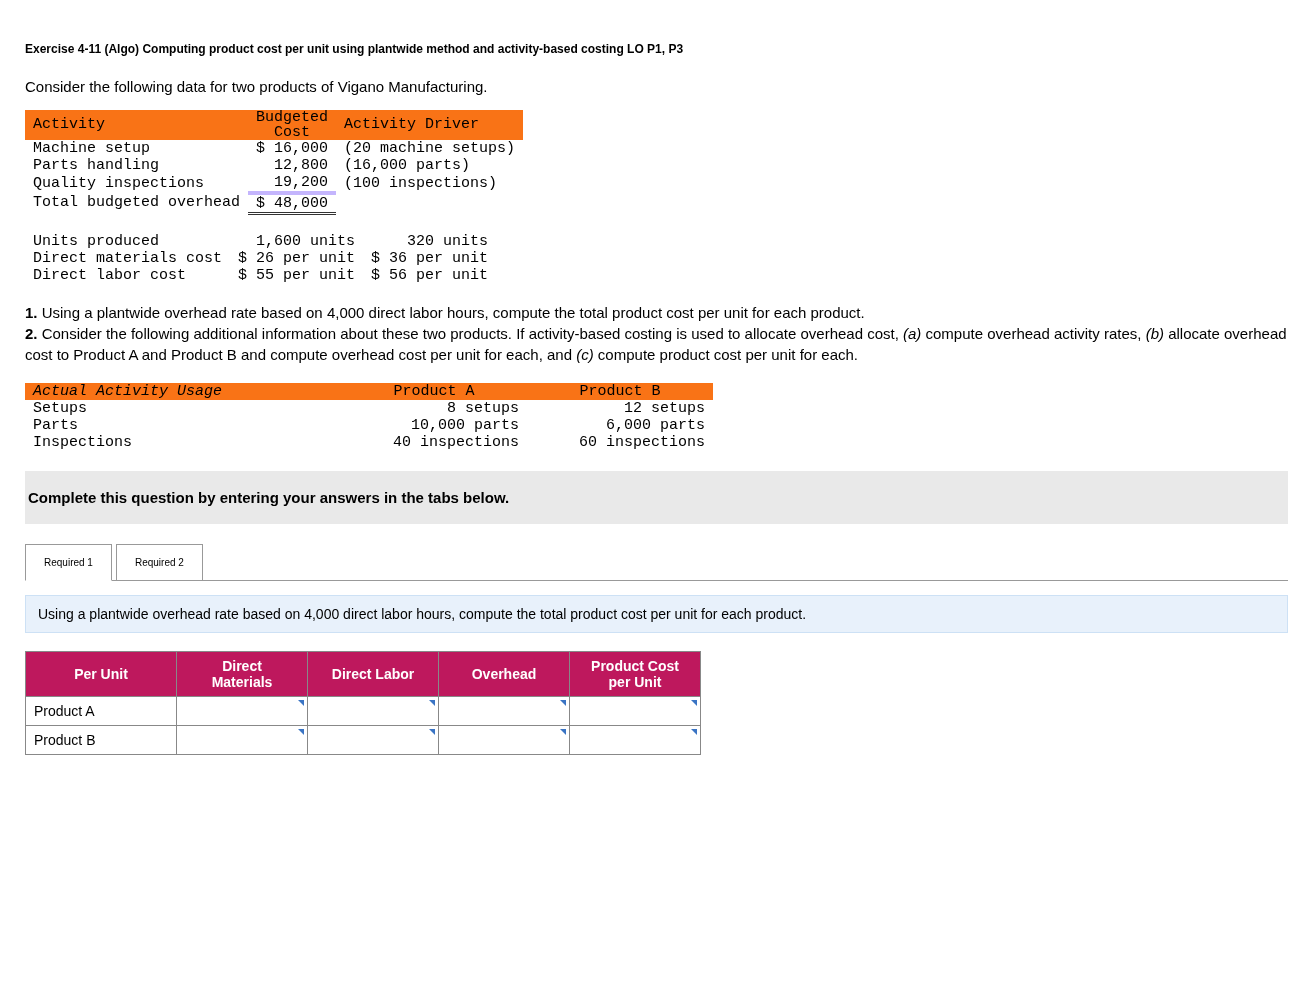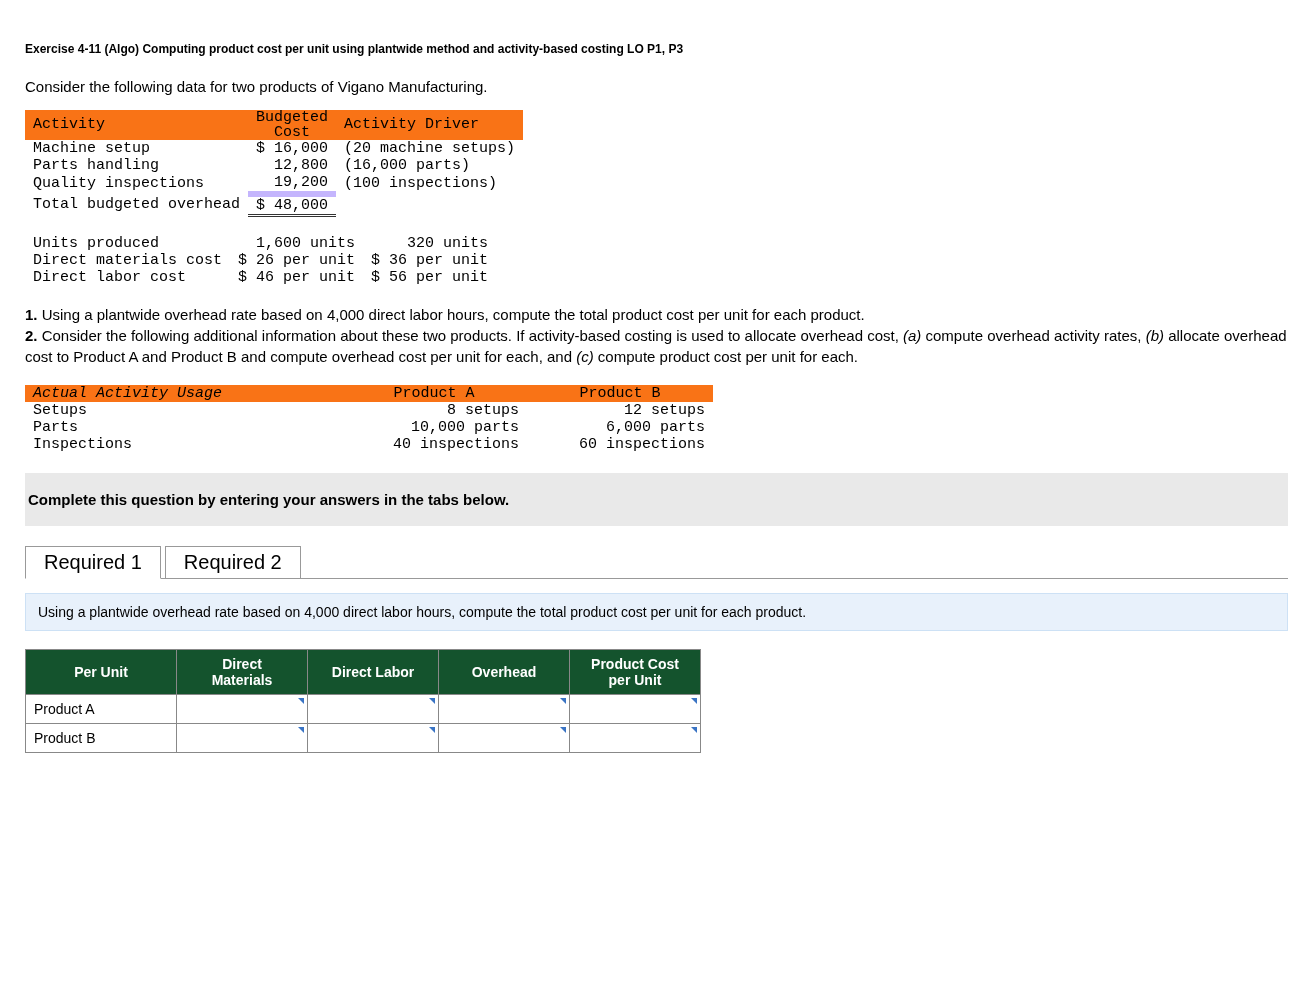--- a/index.html
+++ b/index.html
@@ -48,23 +48,23 @@
     padding: 18px 3px;
     font-weight: bold;
     margin: 20px 0;
   }
   .tabs {
     display: flex;
     margin-top: 10px;
   }
   .tab {
     border: 1px solid #999;
-    padding: 4px 18px;
-    background: #fff;
-    font-size: 20px;
+    padding: 12px 18px;
+    background: #fff;
+    font-size: 10px;
     cursor: pointer;
     position: relative;
   }
   .tab.active {
     border-bottom: 1px solid #fff;
     z-index: 2;
   }
   .tab + .tab { margin-left: 4px; }
   .tab-panel {
     border-top: 1px solid #999;
@@ -80,21 +80,21 @@
   }
   .answer-table {
     border-collapse: collapse;
     font-size: 14px;
   }
   .answer-table th, .answer-table td {
     border: 1px solid #888;
     padding: 6px 10px;
   }
   .answer-table th {
-    background: #14532d;
+    background: #be185d;
     color: #fff;
     font-weight: bold;
     text-align: center;
   }
   .answer-table td.input-cell {
     background: #fff;
     width: 110px;
     position: relative;
   }
   .tick {
@@ -131,21 +131,21 @@
     <td class="r">$ 16,000</td>
     <td>(20 machine setups)</td>
   </tr>
   <tr>
     <td>Parts handling</td>
     <td class="r">12,800</td>
     <td>(16,000 parts)</td>
   </tr>
   <tr>
     <td>Quality inspections</td>
-    <td class="r" style="border-bottom:6px solid #c4b5fd;">19,200</td>
+    <td class="r" style="border-bottom:4px solid #c4b5fd;">19,200</td>
     <td>(100 inspections)</td>
   </tr>
   <tr>
     <td>Total budgeted overhead</td>
     <td class="r" style="border-bottom:3px double #333;">$ 48,000</td>
     <td></td>
   </tr>
 </tbody>
   </table>
 
@@ -156,21 +156,21 @@
     <td class="r">1,600 units</td>
     <td class="r">320 units</td>
   </tr>
   <tr>
     <td>Direct materials cost</td>
     <td class="r">$ 26 per unit</td>
     <td class="r">$ 36 per unit</td>
   </tr>
   <tr>
     <td>Direct labor cost</td>
-    <td class="r">$ 46 per unit</td>
+    <td class="r">$ 55 per unit</td>
     <td class="r">$ 56 per unit</td>
   </tr>
 </tbody>
   </table>
 
 <div class="questions">
   <b>1.</b>
   <span>Using a plantwide overhead rate based on 4,000 direct labor hours, compute the total product cost per unit for each product.</span><br>
   <b>2.</b>
   <span>Consider the following additional information about these two products. If activity-based costing is used to allocate overhead cost, </span>

